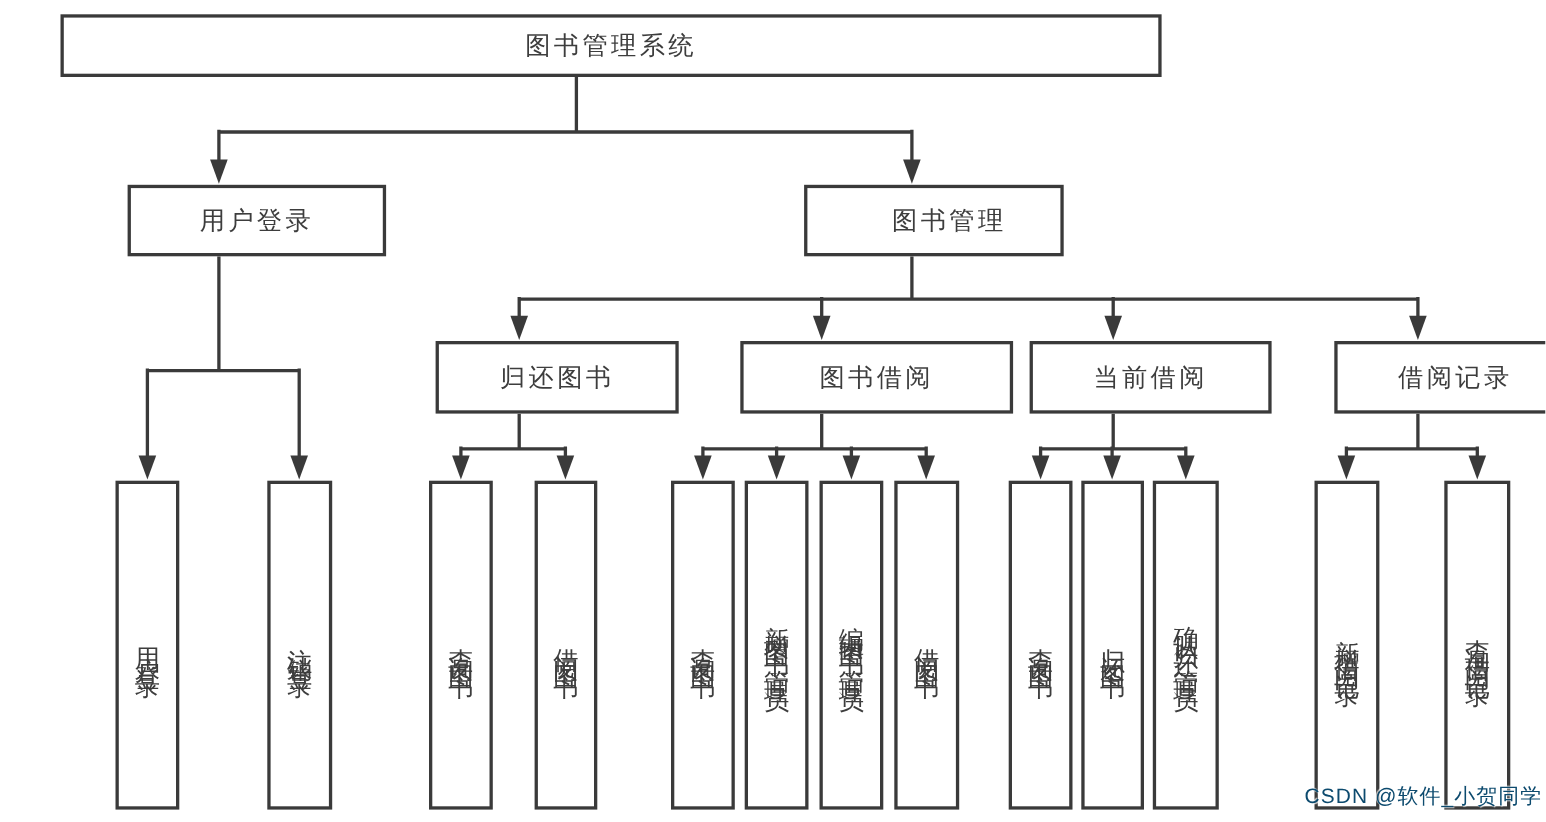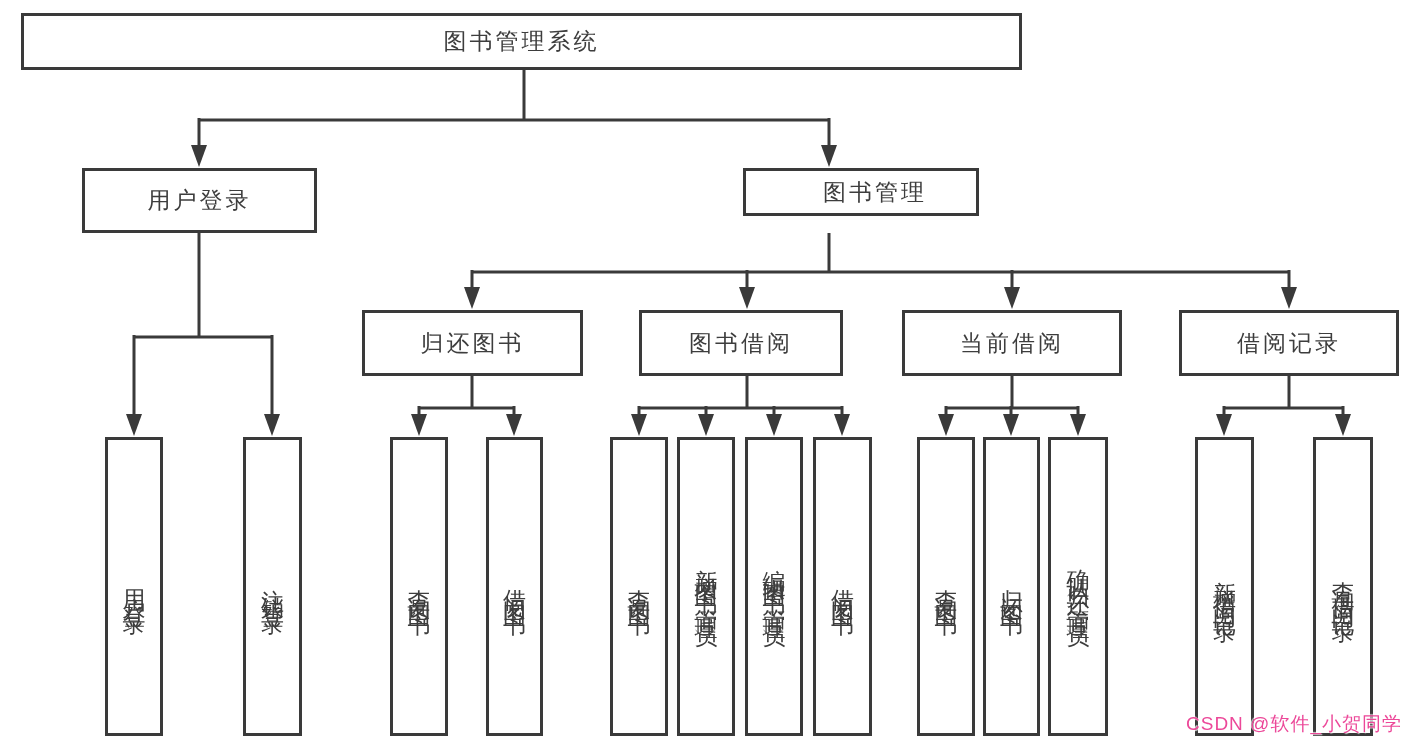--- a/index.html
+++ b/index.html
@@ -5,28 +5,28 @@
   html,body{margin:0;padding:0;background:#ffffff;}
   .stage{
     position:relative;width:1405px;height:747px;background:#ffffff;
     font-family:"Liberation Sans",sans-serif;color:#3d3d3d;overflow:hidden;
   }
   .wires{position:absolute;left:0;top:0;z-index:1;}
   .box{
     position:absolute;background:#ffffff;border:3px solid #3a3a3a;box-sizing:border-box;
     display:flex;align-items:center;justify-content:center;z-index:2;
   }
-  .hbox{font-size:23px;letter-spacing:3px;white-space:nowrap;}
+  .hbox{font-size:23px;letter-spacing:3px;white-space:nowrap;margin-left:34px;}
   .vbox{
     writing-mode:vertical-lr;text-orientation:mixed;
     font-size:23px;letter-spacing:8px;line-height:1;
   }
   .watermark{
     position:absolute;left:1186px;top:711px;z-index:5;
-    font-size:19px;letter-spacing:1px;color:#ec4899;white-space:nowrap;
+    font-size:19px;letter-spacing:1px;color:#0c4a6e;white-space:nowrap;
     text-shadow:1px 1px 1px rgba(255,255,255,.8), -1px -1px 1px rgba(255,255,255,.8);
   }
 </style>
 </head>
 <body>
 
 <div class="stage">
 
   <svg class="wires" width="1405" height="747" viewBox="0 0 1405 747" aria-hidden="true">
     <g stroke="#3a3a3a" stroke-width="3" fill="none">
@@ -64,24 +64,24 @@
       <path d="M1011,436 l-8,-22 h16 Z"></path>
       <path d="M1078,436 l-8,-22 h16 Z"></path>
       <path d="M1224,436 l-8,-22 h16 Z"></path>
       <path d="M1343,436 l-8,-22 h16 Z"></path>
     </g>
   </svg>
 
   <div class="box hbox" style="left:21px;top:13px;width:1001px;height:57px;">图书管理系统</div>
 
   <div class="box hbox" style="left:82px;top:168px;width:235px;height:65px;">用户登录</div>
-  <div class="box hbox" style="left:743px;top:168px;width:236px;height:48px;padding-left:28px;">图书管理</div>
+  <div class="box hbox" style="left:697px;top:168px;width:236px;height:65px;padding-left:28px;">图书管理</div>
 
   <div class="box hbox" style="left:362px;top:310px;width:221px;height:66px;">归还图书</div>
-  <div class="box hbox" style="left:639px;top:310px;width:204px;height:66px;text-align:center;">图书借阅</div>
+  <div class="box hbox" style="left:639px;top:310px;width:248px;height:66px;text-align:center;">图书借阅</div>
   <div class="box hbox" style="left:902px;top:310px;width:220px;height:66px;text-align:right;">当前借阅</div>
   <div class="box hbox" style="left:1179px;top:310px;width:220px;height:66px;">借阅记录</div>
 
   <div class="box vbox" style="left:105px;top:437px;width:58px;height:299px;">用户登录</div>
   <div class="box vbox" style="left:243px;top:437px;width:59px;height:299px;">注销登录</div>
 
   <div class="box vbox" style="left:390px;top:437px;width:58px;height:299px;">查询图书</div>
   <div class="box vbox" style="left:486px;top:437px;width:57px;height:299px;">借阅图书</div>
 
   <div class="box vbox" style="left:610px;top:437px;width:58px;height:299px;">查询图书</div>

